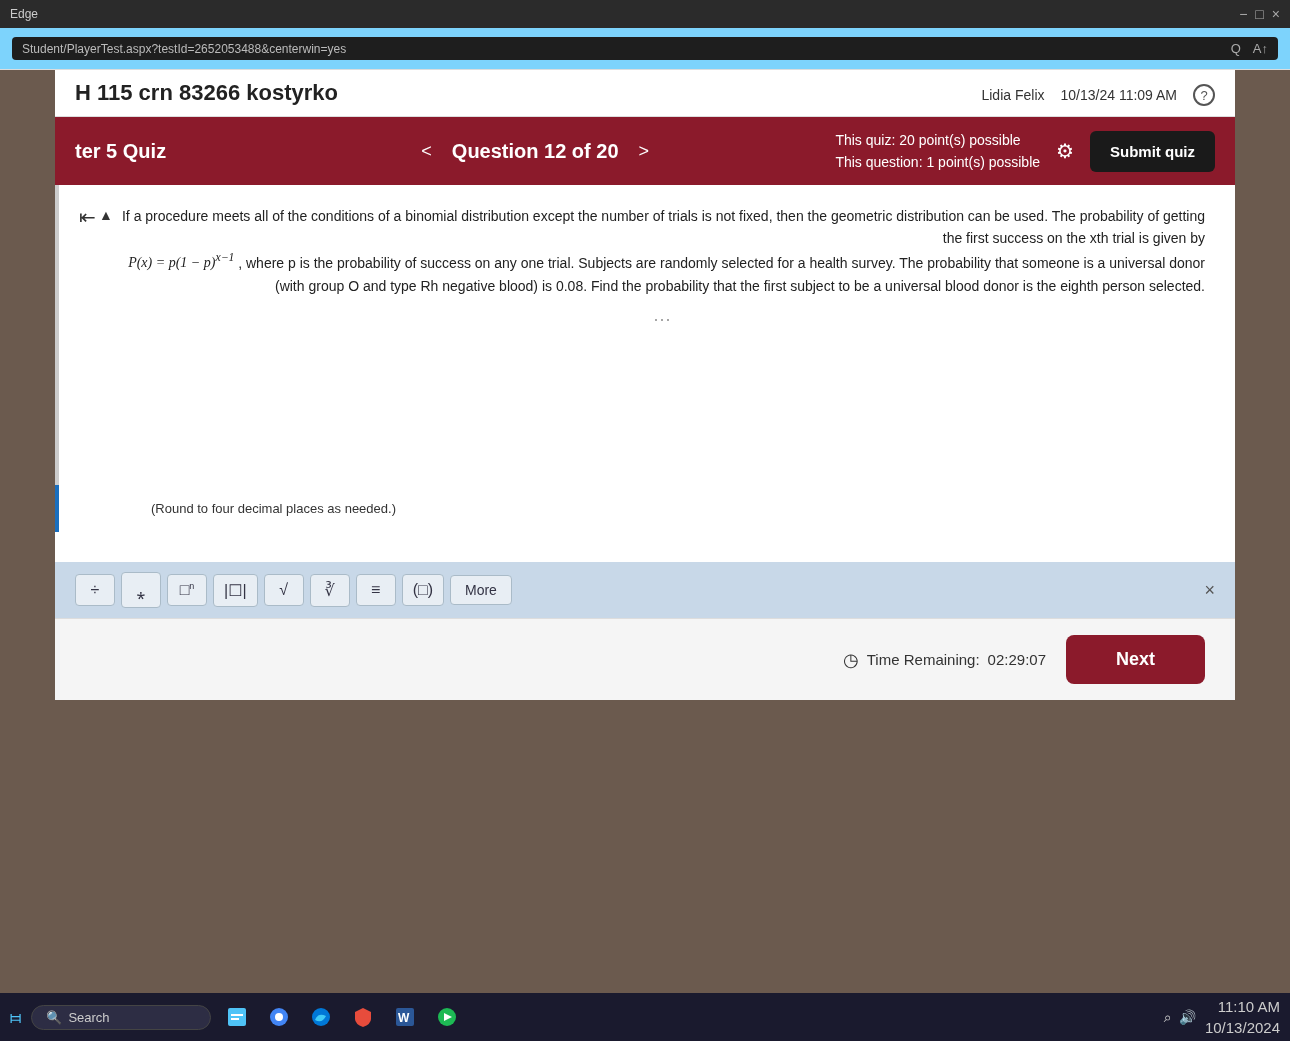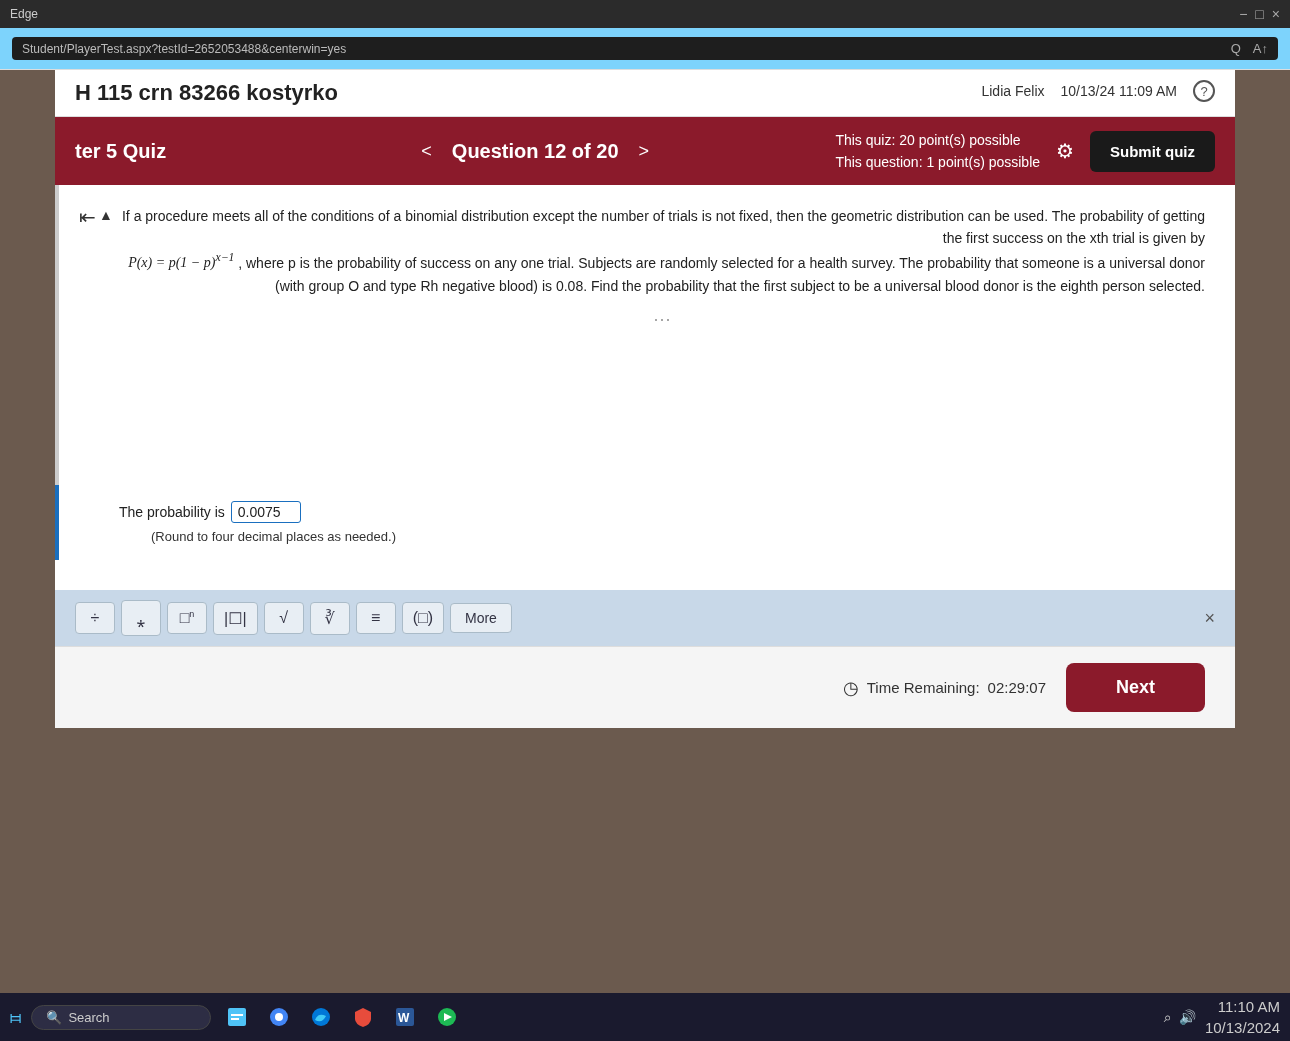--- a/index.html
+++ b/index.html
@@ -50,21 +50,21 @@
       color: #aaa;
       font-size: 14px;
       cursor: pointer;
     }
 
     
     .top-header {
       background: white;
       padding: 10px 20px;
       display: flex;
-      align-items: flex-start;
+      align-items: flex-end;
       justify-content: space-between;
       border-bottom: 1px solid #ddd;
     }
     .course-title {
       font-size: 22px;
       font-weight: bold;
       color: #222;
     }
     .user-info {
       display: flex;
@@ -416,24 +416,20 @@
       <br>
       <span class="math-formula">P(x) = p(1 − p)<sup>x−1</sup></span>
       <span>, where p is the probability of success on any one trial. Subjects are randomly selected for a health survey. The probability that someone is a universal donor (with group O and type Rh negative blood) is 0.08. Find the probability that the first subject to be a universal blood donor is the eighth person selected.</span>
     </p>
     <div class="divider-dots">
       <span>···</span>
     </div>
   </div>
 
   <div class="answer-area">
-    <div class="answer-text">
-      <span>The probability is</span>
-      <input class="answer-input" type="text" value="0.0075" style="">
-    </div>
     <div class="answer-note">(Round to four decimal places as needed.)</div>
   </div>
 
   <div style="background:white; height:30px;"></div>
 
   <div class="math-toolbar">
     <button class="toolbar-btn" title="Fraction">
       <span>÷</span>
     </button>
     <button class="toolbar-btn" title="Matrix">

